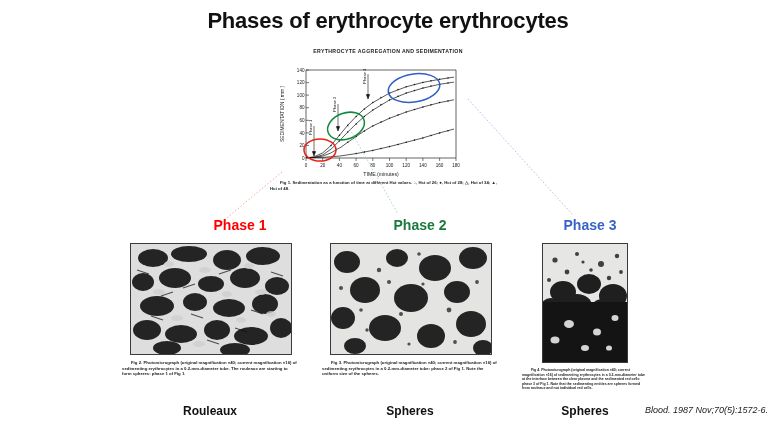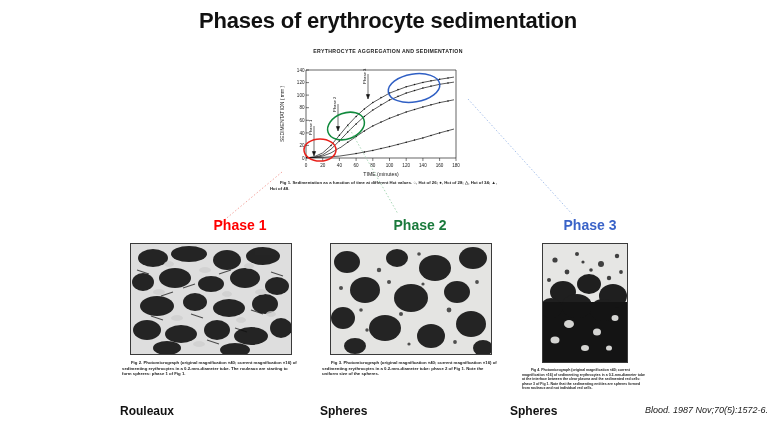--- a/index.html
+++ b/index.html
@@ -72,39 +72,39 @@
 
   .fig-cap{
     font-size:4.3px;line-height:5.6px;font-weight:bold;color:#222;
     text-align:left;margin-top:5px;
   }
   #panel-1 .fig-cap,#panel-2 .fig-cap{width:176px;margin-left:2px;}
   #panel-3 .fig-cap{width:126px;margin-left:2px;font-size:3.5px;line-height:4.5px;}
   .fig-cap .lead{padding-left:9px;}
 
   .bottom-label{
-    position:absolute;font-size:12px;font-weight:bold;color:#111;
+    position:absolute;font-size:12px;font-weight:bold;color:#111;text-align:center;
   }
   #label-1{left:120px;top:404px;width:180px;}
   #label-2{left:320px;top:404px;width:180px;}
   #label-3{left:510px;top:404px;width:150px;}
 
   
   .citation{
     position:absolute;right:8px;bottom:18px;
     font-size:9px;font-style:italic;color:#1a1a1a;
     font-family:"Liberation Sans", sans-serif;
   }
 </style>
 </head>
 <body>
 
 <div id="slide">
 
-  <div class="title">Phases of erythrocyte sedimentation</div>
+  <div class="title">Phases of erythrocyte erythrocytes</div>
 
   <div class="fig1">
 
     <div class="fig1-title">ERYTHROCYTE AGGREGATION AND SEDIMENTATION</div>
 
     <div class="chartbox">
       <svg width="232" height="122" viewBox="0 0 232 122" xmlns="http://www.w3.org/2000/svg">
         <defs>
           <clipPath id="plotclip">
               <rect x="38" y="8" width="148" height="88"></rect>

